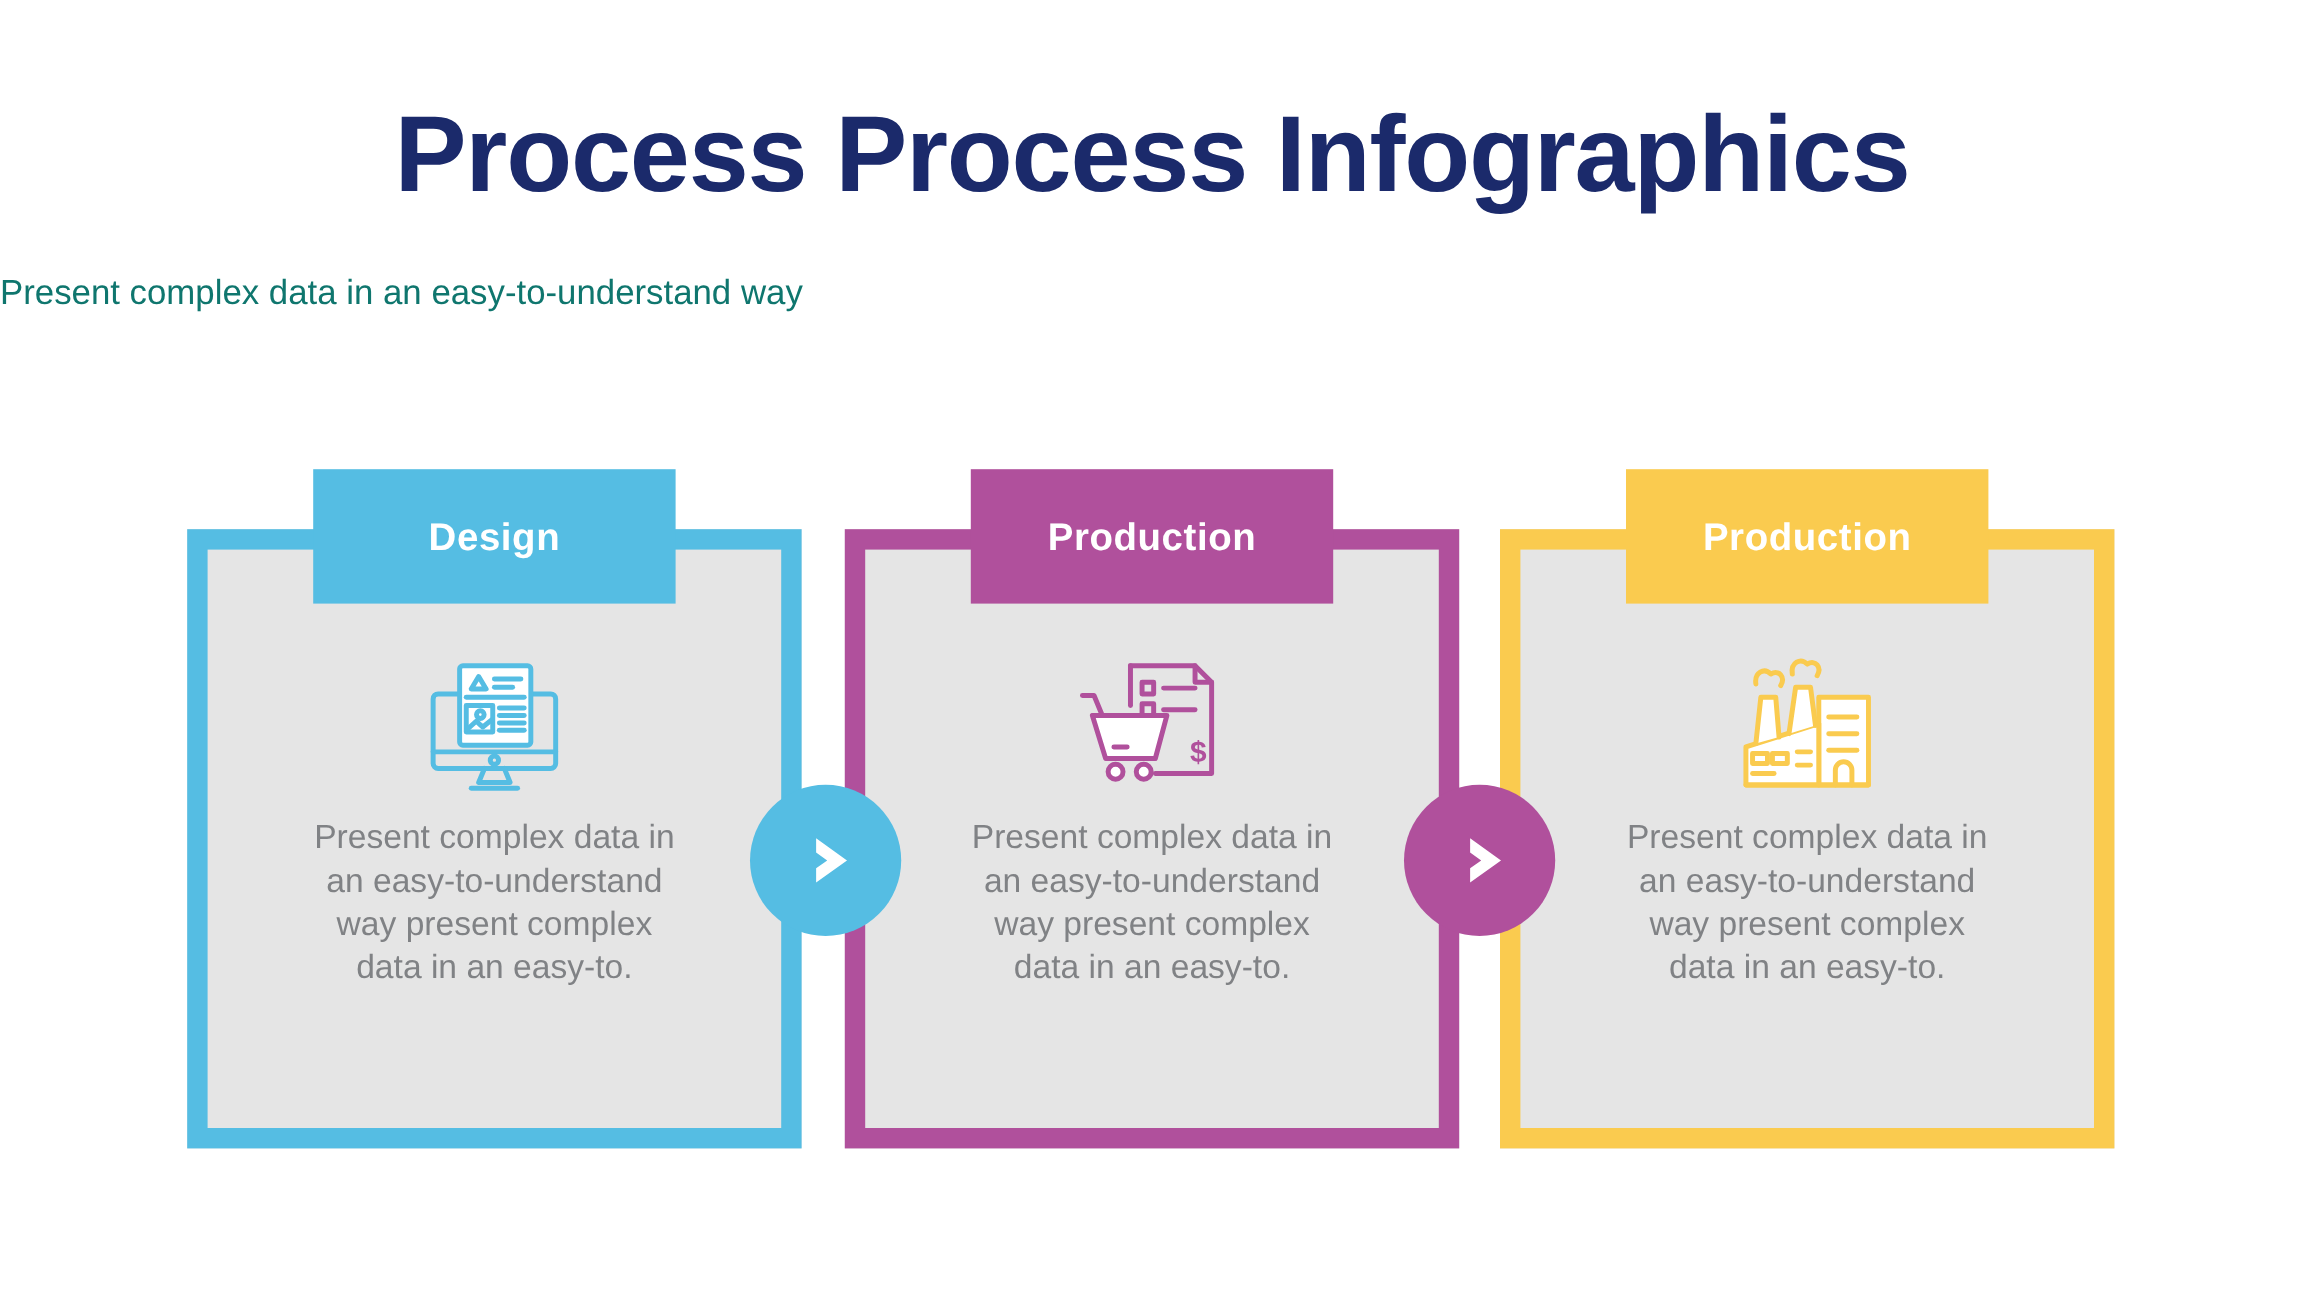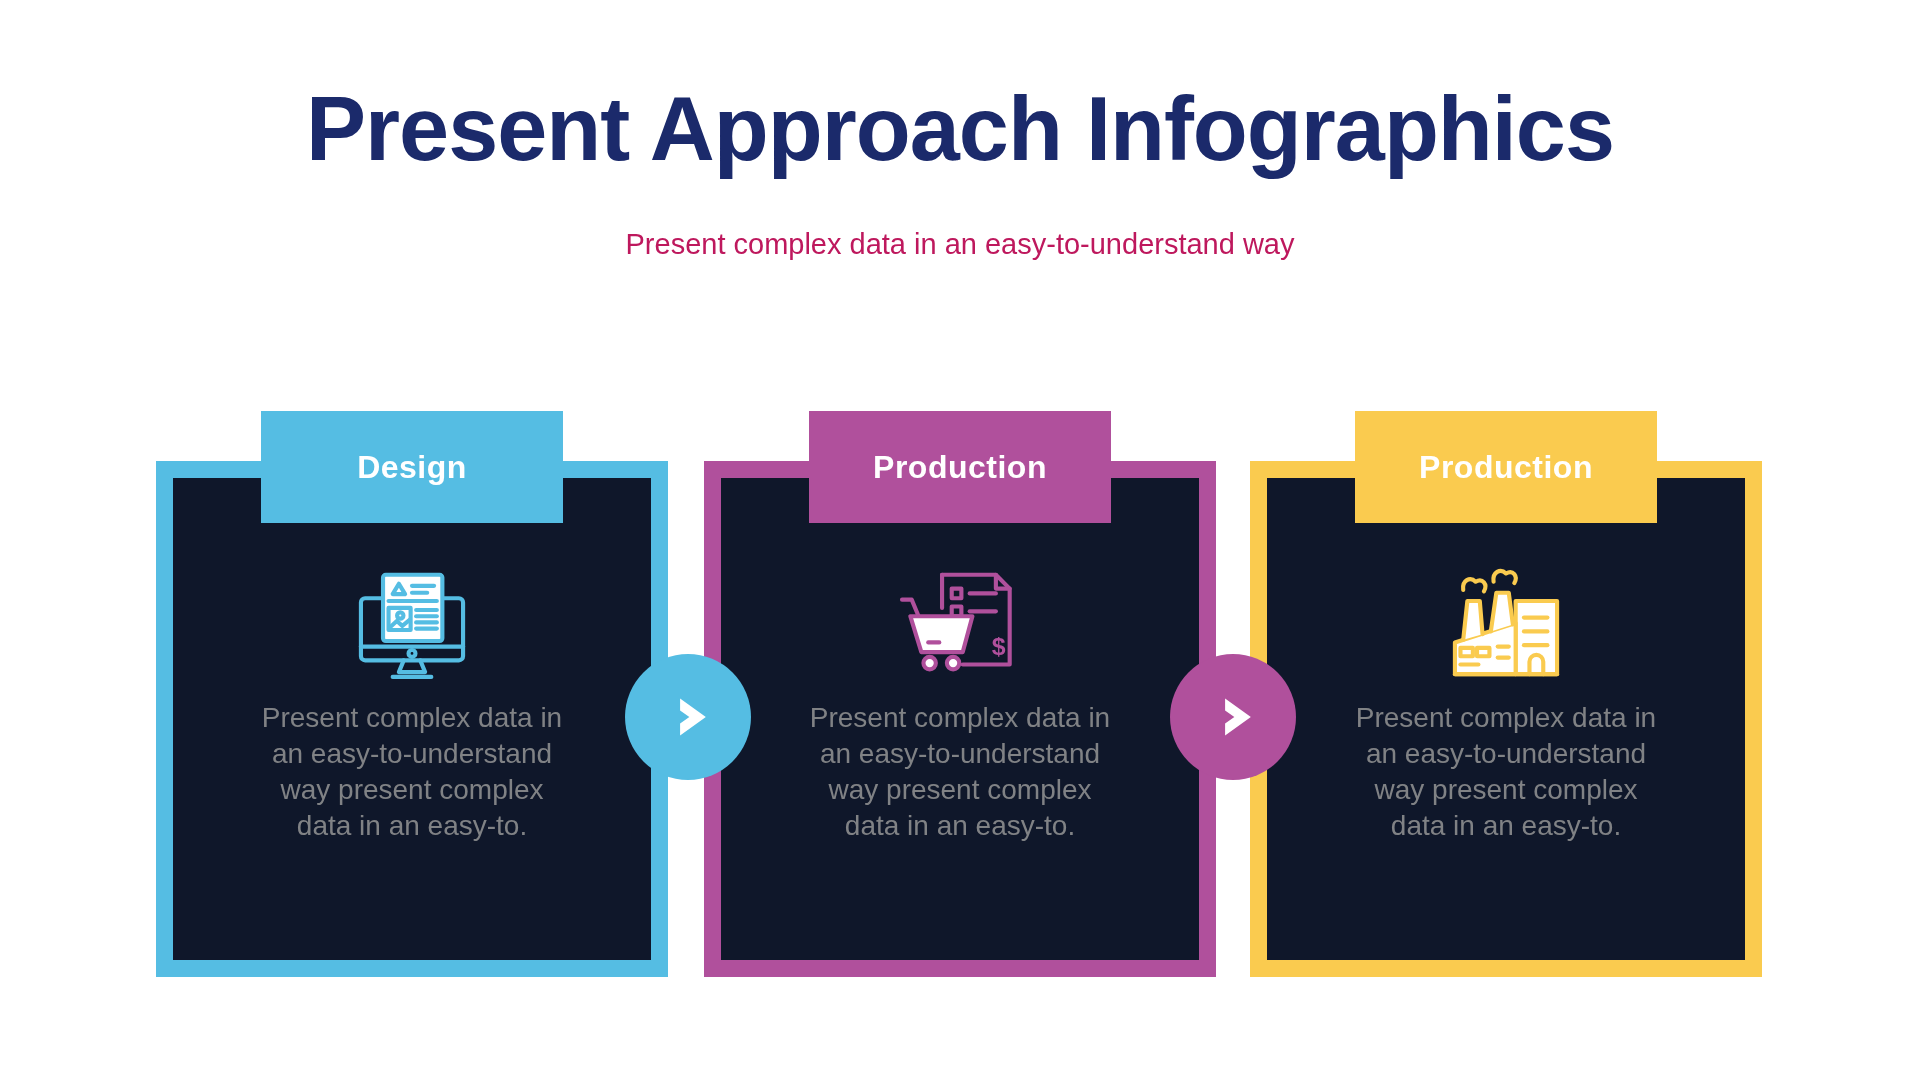--- a/index.html
+++ b/index.html
@@ -8,25 +8,25 @@
     position:relative; width:1920px; height:1080px; background:#ffffff;
     font-family:"Liberation Sans", sans-serif; overflow:hidden;
   }
   .page-title {
     position:absolute; top:78px; left:0; width:100%;
     text-align:center; font-size:90px; font-weight:bold;
     letter-spacing:-1px; color:#1b2a6b;
   }
   .page-subtitle {
     position:absolute; top:228px; left:0; width:100%;
-    text-align:center; font-size:29px; color:#be185d;
+    font-size:29px; color:#0f766e;
   }
   .card {
-    position:absolute; top:461px; width:512px; height:516px;
-    border:17px solid; background:#0f172a;
+    position:absolute; top:441px; width:512px; height:516px;
+    border:17px solid; background:#e5e5e5;
     display:flex; flex-direction:column; align-items:center;
   }
   .card--blue    { border-color:#55bde3; color:#55bde3; }
   .card--magenta { border-color:#b0509c; color:#b0509c; }
   .card--yellow  { border-color:#facb4f; color:#facb4f; }
   .card-1 { left:156px; }
   .card-2 { left:704px; }
   .card-3 { left:1250px; }
   .tab {
     position:absolute; top:-67px; left:50%; margin-left:-151px;
@@ -53,21 +53,21 @@
   }
   .connector--blue    { background:#55bde3; left:625px; }
   .connector--magenta { background:#b0509c; left:1170px; }
   .connector svg { width:66px; height:66px; margin-left:4px; }
 </style>
 </head>
 <body>
 
 <div class="stage">
 
-  <h1 class="page-title">Present Approach Infographics</h1>
+  <h1 class="page-title">Process Process Infographics</h1>
   <p class="page-subtitle">Present complex data in an easy-to-understand way</p>
 
   <section class="card card--blue card-1">
     <div class="tab">
       <span>Design</span>
     </div>
     <div class="icon-wrap">
       <svg viewBox="0 0 100 100" fill="none" stroke="currentColor" stroke-width="3" stroke-linecap="round" stroke-linejoin="round">
         <rect x="13" y="27" width="74" height="45" rx="3"></rect>
         <line x1="13" y1="62" x2="87" y2="62"></line>

